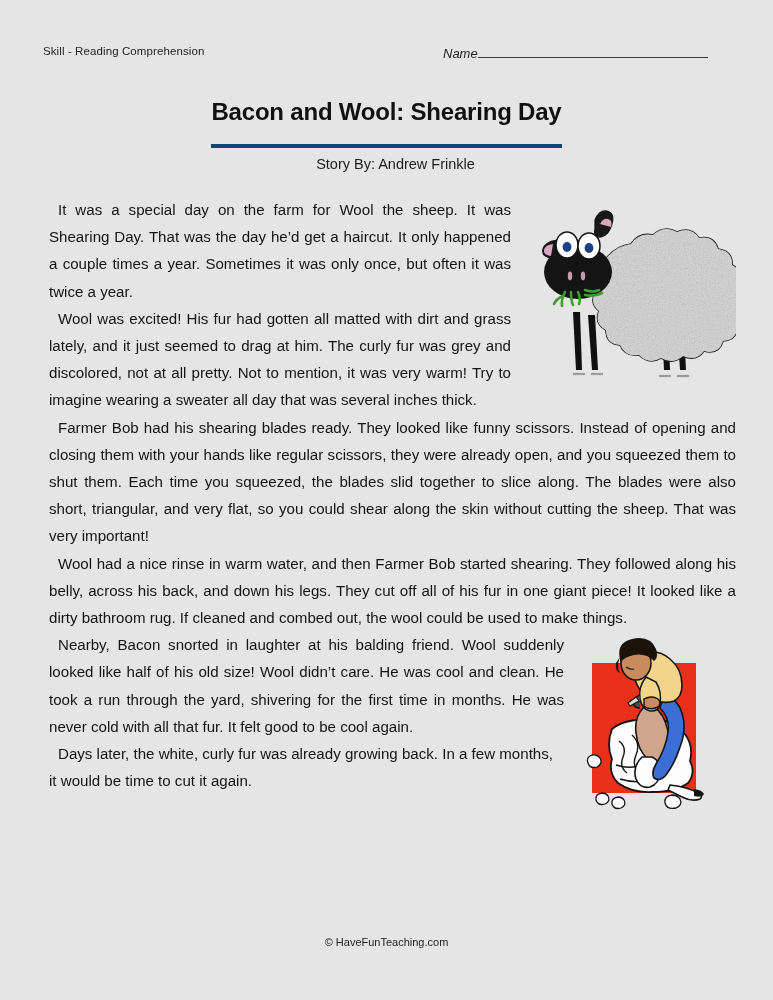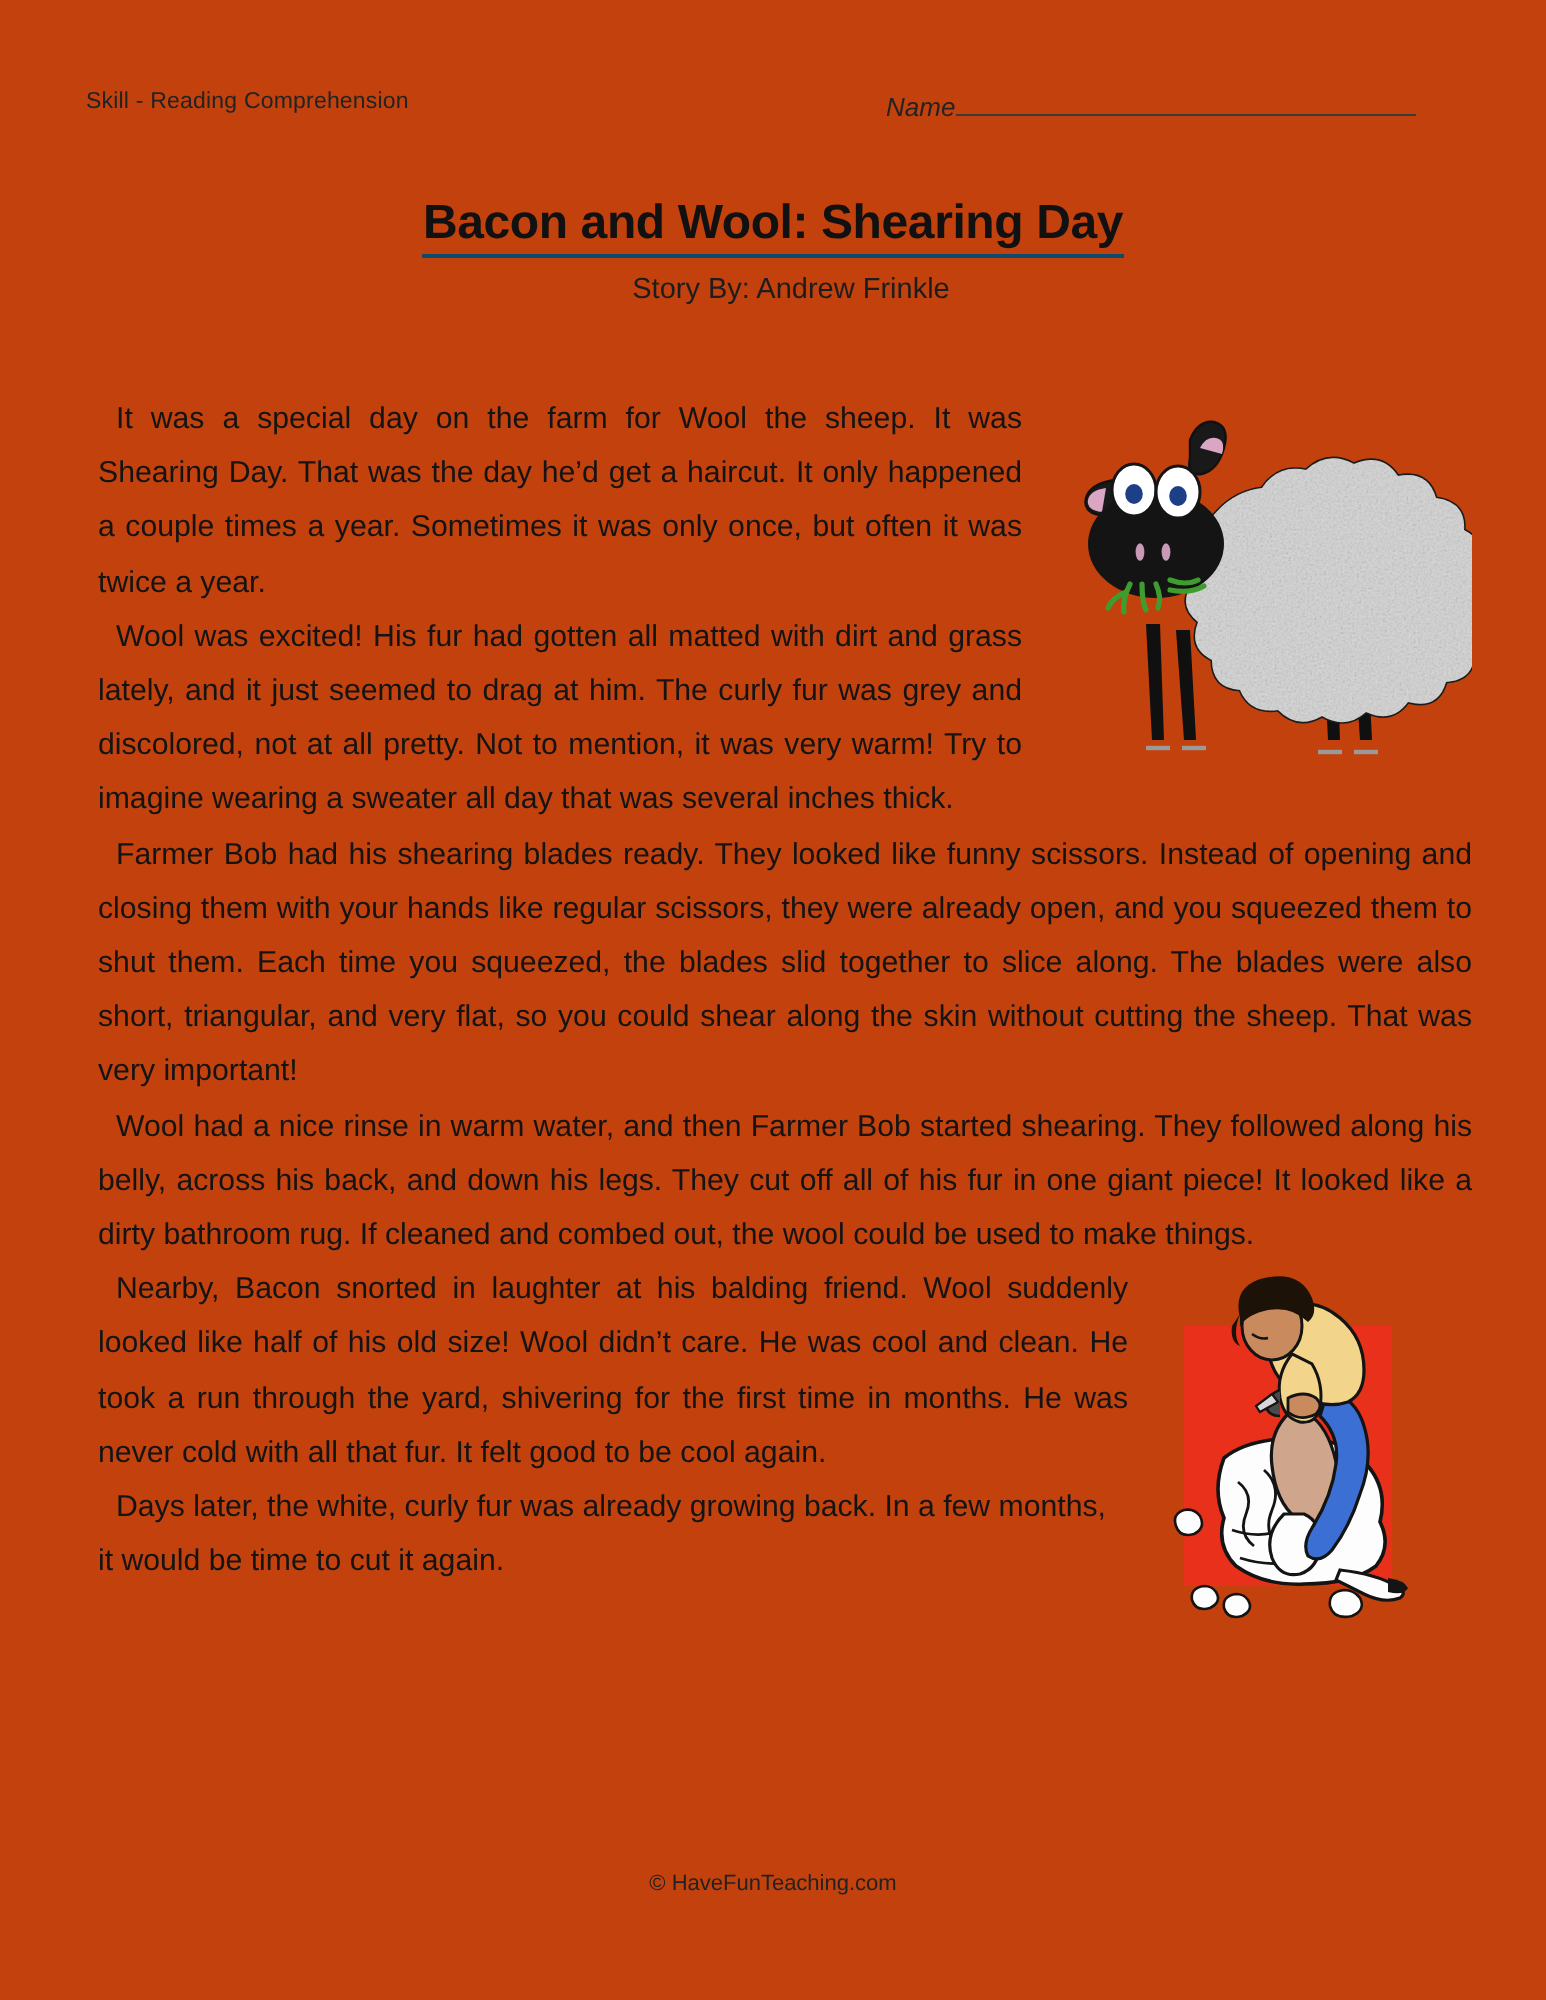--- a/index.html
+++ b/index.html
@@ -12,21 +12,21 @@
     height: 1000px;
     position: relative;
     font-family: "Liberation Sans", "DejaVu Sans", sans-serif;
     color: #1a1a1a;
     overflow: hidden;
   }
 
   .page {
     position: absolute;
     inset: 0;
-    background: #c2410c;
+    background: #e5e5e5;
   }
 
   
   .header {
     position: absolute;
     top: 45px;
     left: 43px;
     right: 43px;
     height: 22px;
   }
@@ -66,22 +66,22 @@
     left: 0;
     width: 773px;
     text-align: center;
   }
   .story-title {
     font-size: 24px;
     font-weight: bold;
     color: #111111;
     letter-spacing: -0.2px;
     display: inline-block;
-    border-bottom: 2px solid #0c4a6e;
-    padding-bottom: 1px;
+    border-bottom: 4px solid #0c4a6e;
+    padding-bottom: 18px;
     line-height: 1.15;
   }
   .story-author {
     margin-top: 8px;
     font-size: 14.5px;
     color: #1d1d1d;
     margin-left: 18px;
   }
 
   

